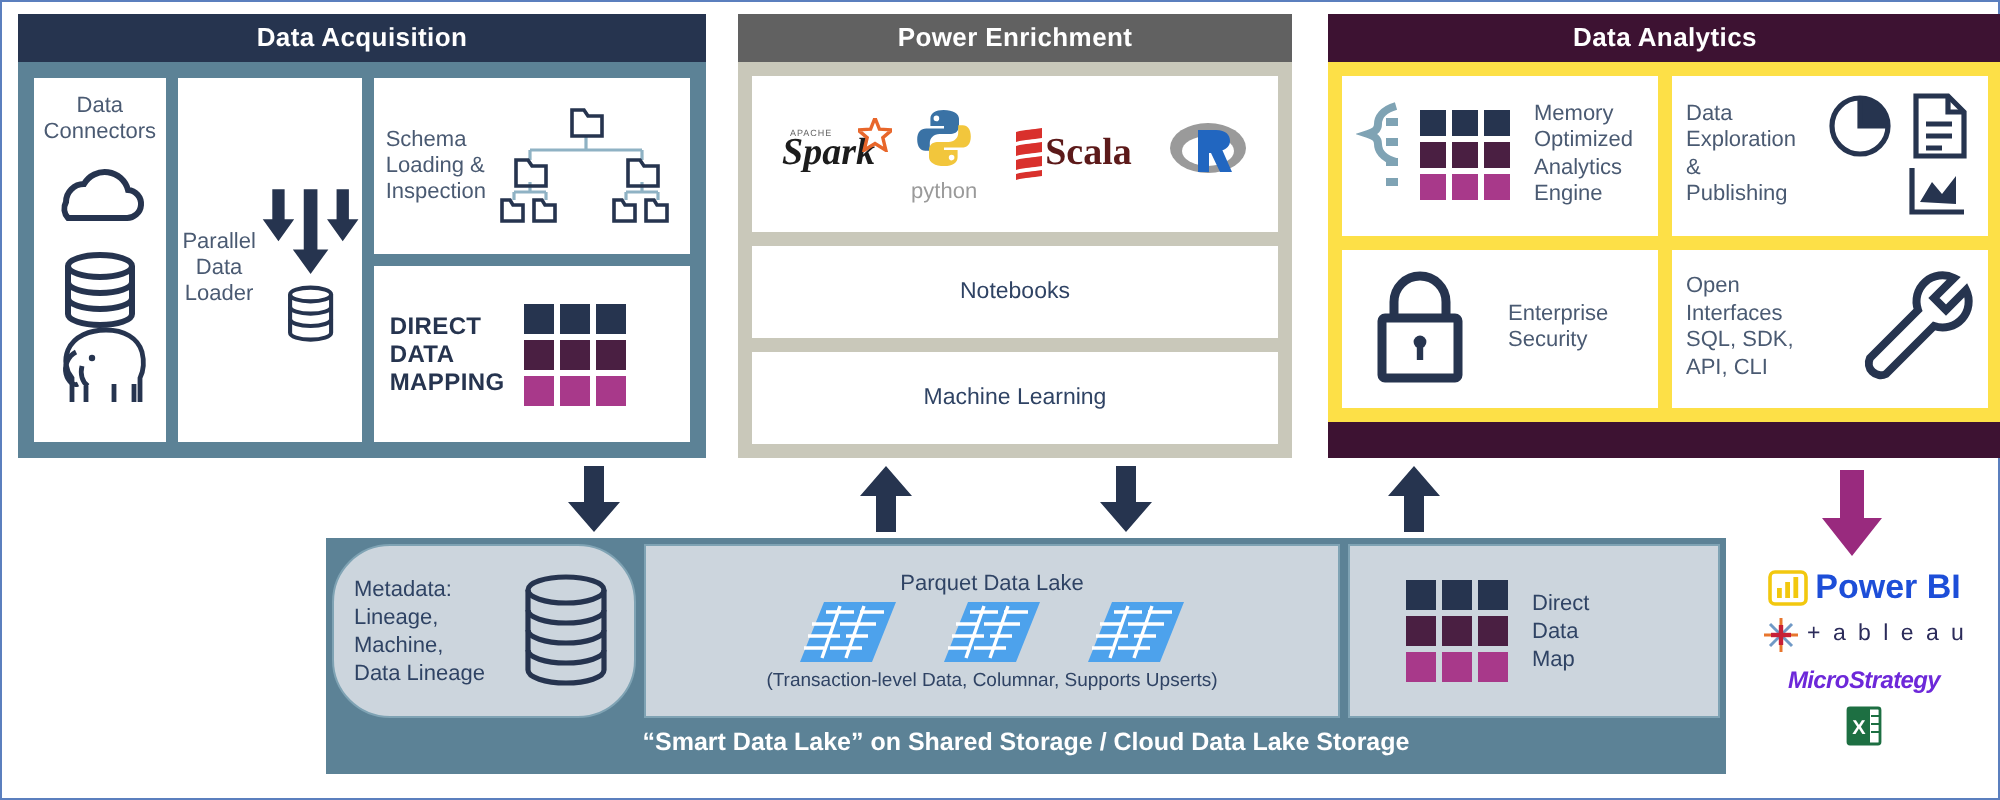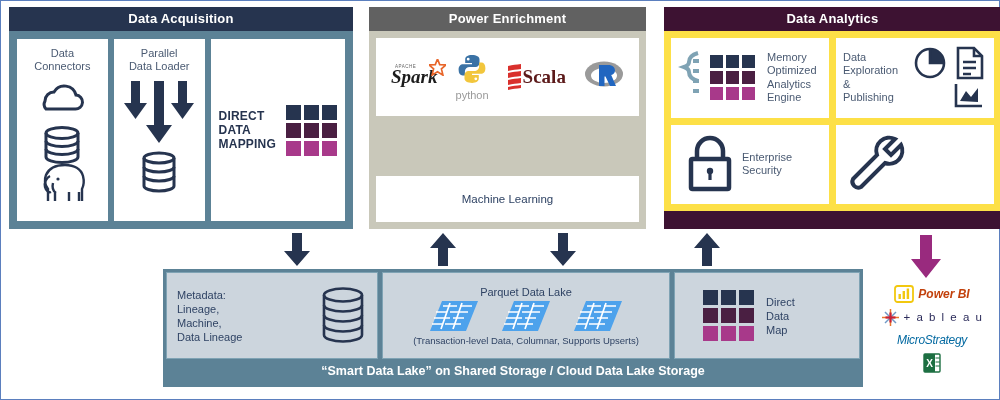--- a/index.html
+++ b/index.html
@@ -31,21 +31,21 @@
   .panel-body { width: 100%; }
 
   
   #panel-acq { left: 8px; top: 6px; width: 344px; height: 222px;
                background: #26344f; }
   #panel-acq .panel-body { height: 198px; background: #5c8296; padding: 8px; }
   #acq-grid { display: flex; gap: 6px; height: 100%; }
   .card { background: #ffffff; }
   #acq-col1 { width: 92px; display: flex; flex-direction: column;
               align-items: center; padding-top: 8px; }
-  #acq-col2 { width: 92px; display: flex; flex-direction: column;
+  #acq-col2 { width: 92px; display: flex; flex-direction: row;
               align-items: center; padding-top: 8px; }
   #acq-col3 { flex: 1; display: flex; flex-direction: column; gap: 6px;
               background: transparent; }
   .card-title {
     color: #4a5a72; font-size: 11px; line-height: 13px; text-align: center;
   }
   #card-schema { flex: 1; background:#fff; display: flex; align-items: center;
                  padding: 4px 6px; gap: 4px; }
   #card-ddm { flex: 1; background:#fff; display: flex; align-items: center;
               padding: 4px 8px; gap: 10px; }
@@ -83,38 +83,38 @@
 
   
   .arrow { position: absolute; }
 
   
   #lake { position: absolute; left: 162px; top: 268px; width: 700px;
           height: 118px; background: #5c8296; padding: 3px; }
   #lake-top { display: flex; gap: 4px; height: 87px; }
   .lake-cell { background: #ccd5dd; border: 1px solid #7fa3b4;
                display: flex; align-items: center; }
-  #lake-meta { width: 212px; padding: 0 10px; justify-content: space-between; }
+  #lake-meta { width: 152px; padding: 0 10px; justify-content: space-between; border-radius: 29px; }
   #lake-parquet { flex: 1; flex-direction: column; justify-content: center; }
   #lake-ddm { width: 186px; padding: 0 10px; gap: 12px; }
   .lake-label { color: #2f4364; font-size: 11px; line-height: 14px; }
   #lake-bar { height: 25px; line-height: 25px; text-align: center;
               color: #fff; font-weight: bold; font-size: 12.5px;
               background: #5c8296; }
   #parquet-title { color:#2f4364; font-size: 11px; margin-bottom: 1px; }
   #parquet-row { display: flex; gap: 20px; align-items: center; }
   #parquet-note { color:#2f4364; font-size: 9.5px; margin-top: 2px; }
 
   
   #bi { position: absolute; left: 872px; top: 283px; width: 118px;
         display: flex; flex-direction: column; align-items: center; gap: 3px; }
   .bi-row { display: flex; align-items: center; gap: 4px; height: 20px; }
-  .bi-text { font-size: 12px; color: #c2410c; font-weight: 600; font-style: italic; }
+  .bi-text { font-size: 17px; color: #1d4ed8; font-weight: 600; }
   #tableau-text { font-size: 11.5px; color: #2b2b5a; letter-spacing: 1.5px; }
-  #microstrategy-text { font-size: 12px; color: #0369a1; font-weight: normal;
+  #microstrategy-text { font-size: 12px; color: #6d28d9; font-weight: bold;
                         font-style: italic; letter-spacing: -.3px; }
 
   
   .spark-text { font-family: "Liberation Serif", serif; font-weight: bold;
                 font-size: 19px; color: #1c1c1c; font-style: italic; }
   .spark-sub { font-size: 4.5px; color:#666; letter-spacing:.5px; }
   .python-text { font-size: 11px; color: #9a9a9a; }
   .scala-text { font-family: "Liberation Serif", serif; font-size: 19px;
                 color: #5c1a1a; font-weight: bold; }
 </style>
@@ -175,20 +175,42 @@
               <ellipse cx="37" cy="79" rx="15" ry="5"></ellipse>
               <path d="M22 79 v28 a15 5 0 0 0 30 0 v-28"></path>
               <path d="M22 88 a15 5 0 0 0 30 0"></path>
               <path d="M22 97 a15 5 0 0 0 30 0"></path>
             </g>
           </svg>
         </div>
 
         <div id="acq-col3">
 
+          <div id="card-schema">
+            <div class="label-left">
+              <div>Schema</div>
+              <div>Loading &amp;</div>
+              <div>Inspection</div>
+            </div>
+            <svg width="92" height="64" viewBox="0 0 92 64">
+              <g stroke="#8fb2c4" stroke-width="1.6" fill="none">
+                <path d="M46 17 v7 M18 24 h56 M18 24 v5 M74 24 v5"></path>
+                <path d="M18 40 v5 M74 40 v5 M10 45 h16 M66 45 h16 M10 45 v4 M26 45 v4 M66 45 v4 M82 45 v4"></path>
+              </g>
+              <g fill="none" stroke="#26344f" stroke-width="1.8">
+                <path d="M39 4 h6 l2 3 h7 v10 h-15 z"></path>
+                <path d="M11 29 h6 l2 3 h7 v10 h-15 z"></path>
+                <path d="M67 29 h6 l2 3 h7 v10 h-15 z"></path>
+                <path d="M4 49 h4 l1.5 2.5 h5 v8 h-10.5 z"></path>
+                <path d="M20 49 h4 l1.5 2.5 h5 v8 h-10.5 z"></path>
+                <path d="M60 49 h4 l1.5 2.5 h5 v8 h-10.5 z"></path>
+                <path d="M76 49 h4 l1.5 2.5 h5 v8 h-10.5 z"></path>
+              </g>
+            </svg>
+          </div>
 
           <div id="card-ddm">
             <div class="ddm-label">
               <div>DIRECT</div>
               <div>DATA</div>
               <div>MAPPING</div>
             </div>
             <div class="chipgrid">
               <div class="chip" style="background:#26344f"></div>
                 <div class="chip" style="background:#26344f"></div>
@@ -243,20 +265,21 @@
           <div>
             <svg width="40" height="32" viewBox="0 0 40 32">
               <ellipse cx="20" cy="15" rx="19" ry="12.5" fill="#9a9a9a"></ellipse>
               <ellipse cx="20" cy="16.5" rx="13" ry="7.5" fill="#ffffff"></ellipse>
               <path d="M15 6 h9 c5 0 7 2.5 7 5.5 c0 2.5-1.8 4-3.8 4.6 L32 27 h-6 l-4.5-9.5 H20.5 V27 H15 z" fill="#2166c0"></path>
             </svg>
           </div>
         </div>
 
         <div class="enr-row">
+          <div class="enr-tile">Notebooks</div>
         </div>
         <div class="enr-row">
           <div class="enr-tile">Machine Learning</div>
         </div>
 
       </div>
     </div>
   </div>
 
   <div class="panel" id="panel-ana">
@@ -313,27 +336,33 @@
           </svg>
         </div>
 
         <div class="ana-tile">
           <svg width="52" height="62" viewBox="0 0 52 62" style="margin-left:6px">
             <path d="M13 26 v-8 a13 13 0 0 1 26 0 v8" fill="none" stroke="#26344f" stroke-width="4.5"></path>
             <rect x="7" y="26" width="38" height="30" rx="1.5" fill="none" stroke="#26344f" stroke-width="4.5"></rect>
             <circle cx="26" cy="38" r="3.2" fill="#26344f"></circle>
             <path d="M26 40 v7" stroke="#26344f" stroke-width="3.2"></path>
           </svg>
-          <div class="ana-label" style="">
+          <div class="ana-label" style="margin-left:12px">
             <div>Enterprise</div>
             <div>Security</div>
           </div>
         </div>
 
         <div class="ana-tile">
+          <div class="ana-label" style="flex:1">
+            <div>Open</div>
+            <div>Interfaces</div>
+            <div>SQL, SDK,</div>
+            <div>API, CLI</div>
+          </div>
           <svg width="62" height="62" viewBox="0 0 62 62">
             <path d="M52 6 a13 13 0 0 0 -18 16 L10 46 a6 6 0 0 0 8 8 L42 30 a13 13 0 0 0 16 -18 L48 22 L42 16 z" fill="none" stroke="#26344f" stroke-width="4"></path>
           </svg>
         </div>
 
       </div>
     </div>
   </div>
 
   <svg class="arrow" style="left:282px; top:232px;" width="28" height="34">

